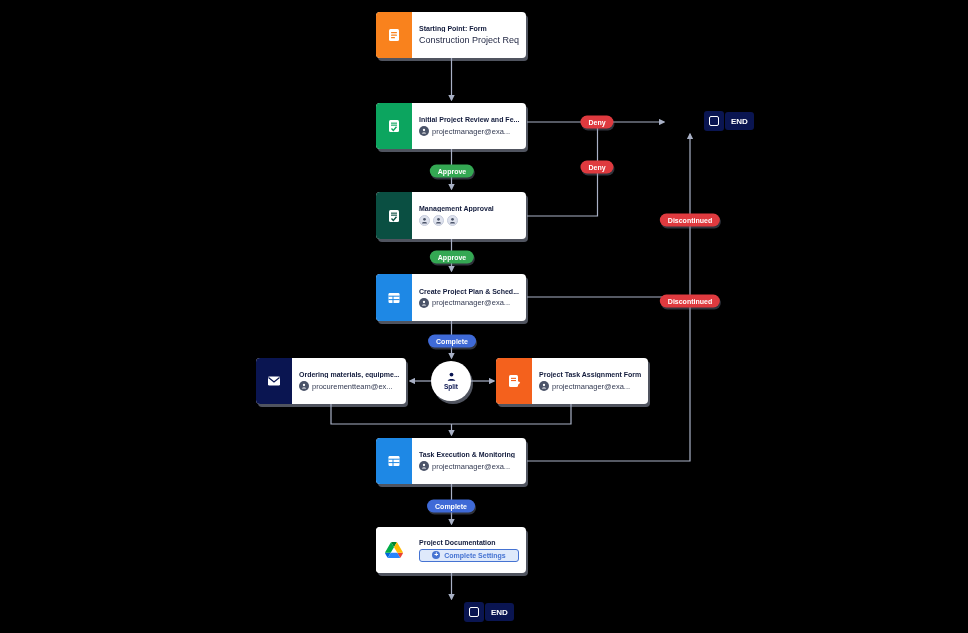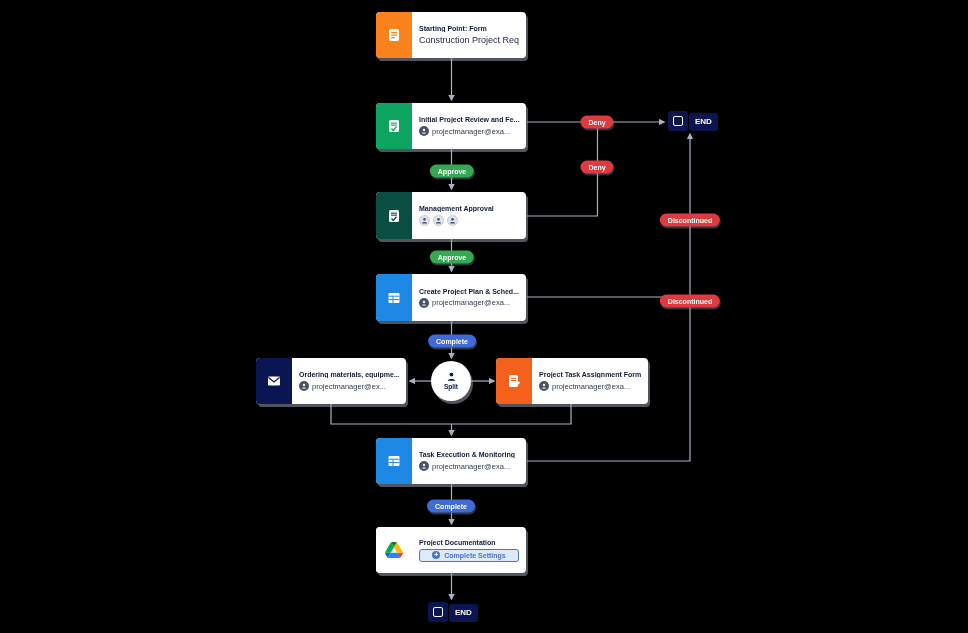--- a/index.html
+++ b/index.html
@@ -35,21 +35,21 @@
   .badge.approve{background:#34A853;}
   .badge.deny{background:#DF3A3F;}
   .badge.complete{background:#3F6AD7;}
   .badge.discontinued{background:#DF3A3F;}
   .split{
     position:absolute;left:431px;top:361px;width:40px;height:40px;border-radius:50%;background:#fff;
     box-shadow:2px 3px 0 rgba(160,168,189,.5);display:flex;flex-direction:column;
     align-items:center;justify-content:center;gap:1px;
   }
   .split-label{font-size:6.5px;font-weight:700;color:#0A1551;}
-  .endgroup{position:absolute;display:flex;align-items:center;}
+  .endgroup{position:absolute;display:flex;align-items:flex-start;margin-left:36px;}
   .end-icon{width:20px;height:20px;background:#0A1551;border-radius:3px;display:flex;
     align-items:center;justify-content:center;margin-right:1px;flex:none;}
   .end-icon i{display:block;width:8px;height:8px;border:1.5px solid #fff;border-radius:2px;}
   .end-label{background:#0A1551;color:#fff;font-weight:700;font-size:8px;height:18px;margin-top:1px;
     display:flex;align-items:center;padding:0 6px;border-radius:3px;}
   .settings-btn{
     display:flex;align-items:center;justify-content:center;gap:4px;background:#DEE9FB;
     border:1px solid #4573D2;border-radius:3px;height:13px;font-size:7px;font-weight:700;
     color:#4573D2;width:100%;box-sizing:border-box;cursor:pointer;
   }
@@ -195,21 +195,21 @@
     </div>
     <div class="node-body">
       <div class="node-title">Ordering materials, equipme...</div>
       <div class="email-row">
         <span class="avatar">
             <svg width="6" height="6" viewBox="0 0 12 12">
               <circle cx="6" cy="4" r="2.3" fill="#fff"></circle>
               <path d="M1.5 11c.5-3 8.5-3 9 0z" fill="#fff"></path>
             </svg>
           </span>
-        <span>projectmanager@ex...</span>
+        <span>procurementteam@ex...</span>
       </div>
     </div>
   </div>
 
   <div class="node" style="left:496px;top:358px;width:152px">
     <div class="node-icon" style="background:#F4611D">
       <svg width="16" height="16" viewBox="0 0 16 16">
           <rect x="3" y="2" width="9" height="12" rx="1.5" fill="#fff"></rect>
           <rect x="5" y="4.8" width="5" height="1.1" fill="#F4611D"></rect>
           <rect x="5" y="7" width="5" height="1.1" fill="#F4611D"></rect>

